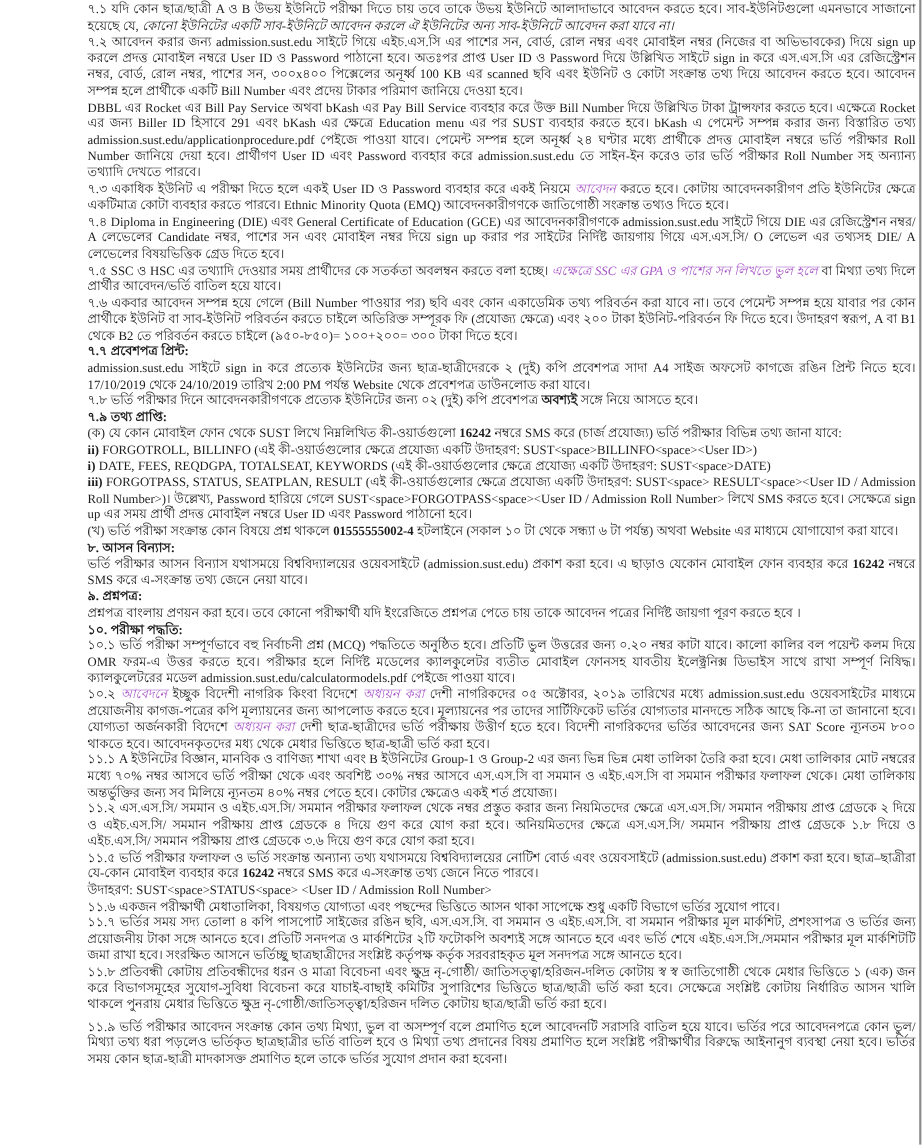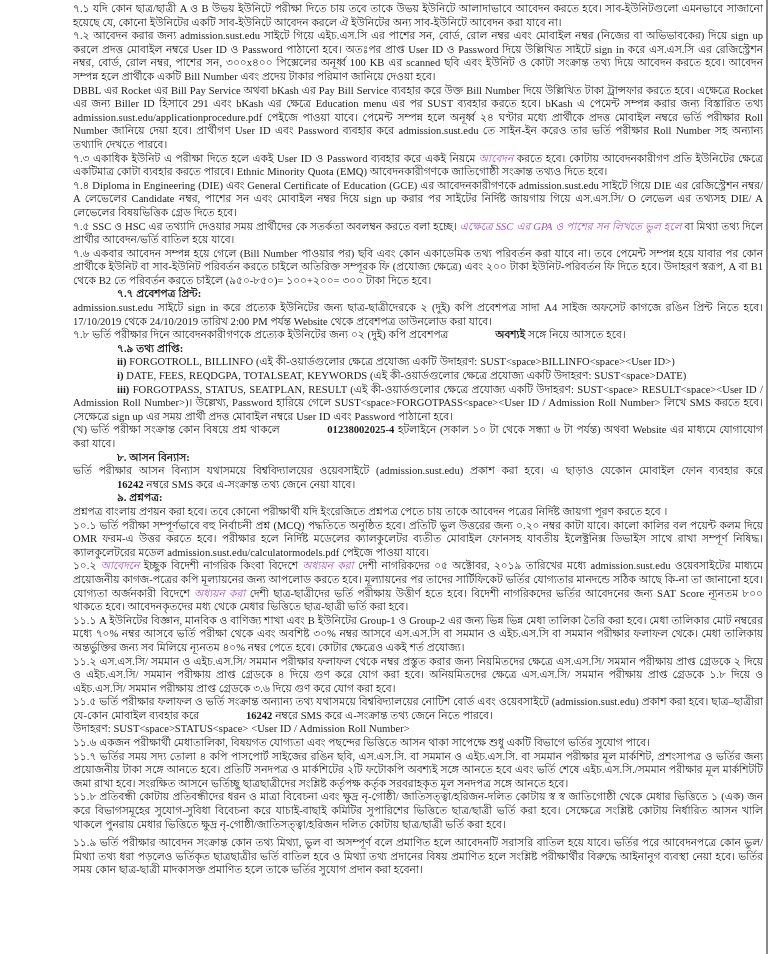--- a/index.html
+++ b/index.html
@@ -32,48 +32,50 @@
   }
   .para {
     margin: 0;
     padding: 0;
     text-align: justify;
     font-size: 10.6px;
     line-height: 13.6px;
     word-spacing: 0.2px;
   }
   .para.gap-top { margin-top: 5px; }
-  .bold   { font-weight: bold; margin-left: 44px; }
-  .italic { }
+  .bold   { font-weight: bold; }
+  .italic { font-style: italic; }
   .magenta { color: var(--hl, #a653c6); font-style: italic; }
 </style>
 </head>
 <body style="color: rgb(27, 27, 27);">
 
 <div class="page">
   <div>
       <p class="para"><span>৭.১ যদি কোন ছাত্র/ছাত্রী A ও B উভয় ইউনিটে পরীক্ষা দিতে চায় তবে তাকে উভয় ইউনিটে আলাদাভাবে আবেদন করতে হবে। সাব-ইউনিটগুলো এমনভাবে সাজানো হয়েছে যে, </span><span class="italic">কোনো ইউনিটের একটি সাব-ইউনিটে আবেদন করলে ঐ ইউনিটের অন্য সাব-ইউনিটে আবেদন করা যাবে না।</span></p>
       <p class="para"><span>৭.২ আবেদন করার জন্য admission.sust.edu সাইটে গিয়ে এইচ.এস.সি এর পাশের সন, বোর্ড, রোল নম্বর এবং মোবাইল নম্বর (নিজের বা অভিভাবকের) দিয়ে sign up করলে প্রদত্ত মোবাইল নম্বরে User ID ও Password পাঠানো হবে। অতঃপর প্রাপ্ত User ID ও Password দিয়ে উল্লিখিত সাইটে sign in করে এস.এস.সি এর রেজিস্ট্রেশন নম্বর, বোর্ড, রোল নম্বর, পাশের সন, ৩০০x৪০০ পিক্সেলের অনূর্ধ্ব 100 KB এর scanned ছবি এবং ইউনিট ও কোটা সংক্রান্ত তথ্য দিয়ে আবেদন করতে হবে। আবেদন সম্পন্ন হলে প্রার্থীকে একটি Bill Number এবং প্রদেয় টাকার পরিমাণ জানিয়ে দেওয়া হবে।</span></p>
       <p class="para"><span>DBBL এর Rocket এর Bill Pay Service অথবা bKash এর Pay Bill Service ব্যবহার করে উক্ত Bill Number দিয়ে উল্লিখিত টাকা ট্রান্সফার করতে হবে। এক্ষেত্রে Rocket এর জন্য Biller ID হিসাবে 291 এবং bKash এর ক্ষেত্রে Education menu এর পর SUST ব্যবহার করতে হবে। bKash এ পেমেন্ট সম্পন্ন করার জন্য বিস্তারিত তথ্য admission.sust.edu/applicationprocedure.pdf পেইজে পাওয়া যাবে। পেমেন্ট সম্পন্ন হলে অনূর্ধ্ব ২৪ ঘণ্টার মধ্যে প্রার্থীকে প্রদত্ত মোবাইল নম্বরে ভর্তি পরীক্ষার Roll Number জানিয়ে দেয়া হবে। প্রার্থীগণ User ID এবং Password ব্যবহার করে admission.sust.edu তে সাইন-ইন করেও তার ভর্তি পরীক্ষার Roll Number সহ অন্যান্য তথ্যাদি দেখতে পারবে।</span></p>
       <p class="para"><span>৭.৩ একাধিক ইউনিট এ পরীক্ষা দিতে হলে একই User ID ও Password ব্যবহার করে একই নিয়মে </span><span class="magenta">আবেদন</span><span> করতে হবে। কোটায় আবেদনকারীগণ প্রতি ইউনিটের ক্ষেত্রে একটিমাত্র কোটা ব্যবহার করতে পারবে। Ethnic Minority Quota (EMQ) আবেদনকারীগণকে জাতিগোষ্ঠী সংক্রান্ত তথ্যও দিতে হবে।</span></p>
       <p class="para"><span>৭.৪ Diploma in Engineering (DIE) এবং General Certificate of Education (GCE) এর আবেদনকারীগণকে admission.sust.edu সাইটে গিয়ে DIE এর রেজিস্ট্রেশন নম্বর/ A লেভেলের Candidate নম্বর, পাশের সন এবং মোবাইল নম্বর দিয়ে sign up করার পর সাইটের নির্দিষ্ট জায়গায় গিয়ে এস.এস.সি/ O লেভেল এর  তথ্যসহ DIE/ A লেভেলের বিষয়ভিত্তিক গ্রেড দিতে হবে।</span></p>
       <p class="para"><span>৭.৫ SSC ও HSC এর তথ্যাদি দেওয়ার সময় প্রার্থীদের কে সতর্কতা অবলম্বন করতে বলা হচ্ছে। </span><span class="magenta">এক্ষেত্রে SSC এর GPA ও পাশের সন লিখতে ভুল হলে</span><span> বা মিথ্যা তথ্য দিলে প্রার্থীর আবেদন/ভর্তি বাতিল হয়ে যাবে।</span></p>
       <p class="para"><span>৭.৬ একবার আবেদন সম্পন্ন হয়ে গেলে (Bill Number পাওয়ার পর) ছবি এবং কোন একাডেমিক তথ্য পরিবর্তন করা যাবে না। তবে পেমেন্ট সম্পন্ন হয়ে যাবার পর কোন প্রার্থীকে ইউনিট বা সাব-ইউনিট পরিবর্তন করতে চাইলে অতিরিক্ত সম্পূরক ফি (প্রযোজ্য ক্ষেত্রে) এবং ২০০ টাকা ইউনিট-পরিবর্তন ফি দিতে হবে। উদাহরণ স্বরূপ, A বা B1 থেকে B2 তে পরিবর্তন করতে চাইলে (৯৫০-৮৫০)= ১০০+২০০= ৩০০ টাকা দিতে হবে।</span></p>
       <p class="para"><span class="bold">৭.৭ প্রবেশপত্র প্রিন্ট:</span></p>
       <p class="para"><span>admission.sust.edu সাইটে sign in করে প্রত্যেক ইউনিটের জন্য ছাত্র-ছাত্রীদেরকে ২ (দুই) কপি প্রবেশপত্র  সাদা A4 সাইজ অফসেট কাগজে রঙিন প্রিন্ট নিতে হবে। 17/10/2019 থেকে 24/10/2019 তারিখ 2:00 PM পর্যন্ত Website থেকে প্রবেশপত্র ডাউনলোড করা যাবে।</span></p>
       <p class="para"><span>৭.৮ ভর্তি পরীক্ষার দিনে আবেদনকারীগণকে প্রত্যেক ইউনিটের জন্য ০২ (দুই) কপি প্রবেশপত্র </span><span class="bold">অবশ্যই</span><span> সঙ্গে নিয়ে আসতে হবে।</span></p>
       <p class="para"><span class="bold">৭.৯ তথ্য প্রাপ্তি:</span></p>
+      <p class="para"><span>(ক) যে কোন মোবাইল ফোন থেকে SUST লিখে নিম্নলিখিত কী-ওয়ার্ডগুলো </span><span class="bold">16242</span><span> নম্বরে SMS করে (চার্জ প্রযোজ্য) ভর্তি পরীক্ষার বিভিন্ন তথ্য জানা যাবে:</span></p>
       <p class="para"><span class="bold">ii)</span><span> FORGOTROLL, BILLINFO (এই কী-ওয়ার্ডগুলোর ক্ষেত্রে প্রযোজ্য একটি উদাহরণ: SUST&lt;space&gt;BILLINFO&lt;space&gt;&lt;User ID&gt;)</span></p>
       <p class="para"><span class="bold">i)</span><span> DATE, FEES, REQDGPA, TOTALSEAT, KEYWORDS (এই কী-ওয়ার্ডগুলোর ক্ষেত্রে প্রযোজ্য একটি উদাহরণ: SUST&lt;space&gt;DATE)</span></p>
       <p class="para"><span class="bold">iii)</span><span> FORGOTPASS, STATUS, SEATPLAN, RESULT (এই কী-ওয়ার্ডগুলোর ক্ষেত্রে প্রযোজ্য একটি উদাহরণ: SUST&lt;space&gt; RESULT&lt;space&gt;&lt;User ID / Admission Roll Number&gt;)। উল্লেখ্য, Password হারিয়ে গেলে SUST&lt;space&gt;FORGOTPASS&lt;space&gt;&lt;User ID / Admission Roll Number&gt; লিখে SMS করতে হবে। সেক্ষেত্রে sign up এর সময় প্রার্থী প্রদত্ত মোবাইল নম্বরে User ID এবং Password পাঠানো হবে।</span></p>
-      <p class="para"><span>(খ) ভর্তি পরীক্ষা সংক্রান্ত কোন বিষয়ে প্রশ্ন থাকলে </span><span class="bold">01238002025-4</span><span> হটলাইনে (সকাল ১০ টা থেকে সন্ধ্যা ৬ টা পর্যন্ত) অথবা Website এর মাধ্যমে যোগাযোগ করা যাবে।</span></p>
+      <p class="para"><span>(খ) ভর্তি পরীক্ষা সংক্রান্ত কোন বিষয়ে প্রশ্ন থাকলে </span><span class="bold">01555555002-4</span><span> হটলাইনে (সকাল ১০ টা থেকে সন্ধ্যা ৬ টা পর্যন্ত) অথবা Website এর মাধ্যমে যোগাযোগ করা যাবে।</span></p>
       <p class="para"><span class="bold">৮. আসন বিন্যাস:</span></p>
       <p class="para"><span>ভর্তি পরীক্ষার আসন বিন্যাস যথাসময়ে বিশ্ববিদ্যালয়ের ওয়েবসাইটে (admission.sust.edu) প্রকাশ করা হবে। এ ছাড়াও যেকোন মোবাইল ফোন ব্যবহার করে </span><span class="bold">16242</span><span> নম্বরে SMS করে এ-সংক্রান্ত তথ্য জেনে নেয়া যাবে।</span></p>
       <p class="para"><span class="bold">৯. প্রশ্নপত্র:</span></p>
       <p class="para"><span>প্রশ্নপত্র বাংলায় প্রণয়ন করা হবে। তবে কোনো পরীক্ষার্থী যদি ইংরেজিতে প্রশ্নপত্র পেতে চায় তাকে আবেদন পত্রের নির্দিষ্ট জায়গা পূরণ করতে হবে ।</span></p>
+      <p class="para"><span class="bold">১০. পরীক্ষা পদ্ধতি:</span></p>
       <p class="para"><span>১০.১ ভর্তি পরীক্ষা সম্পূর্ণভাবে বহু নির্বাচনী প্রশ্ন (MCQ) পদ্ধতিতে অনুষ্ঠিত হবে। প্রতিটি ভুল উত্তরের জন্য ০.২০ নম্বর কাটা যাবে। কালো কালির বল পয়েন্ট কলম দিয়ে OMR ফরম-এ উত্তর করতে হবে। পরীক্ষার হলে নির্দিষ্ট মডেলের ক্যালকুলেটর ব্যতীত মোবাইল ফোনসহ যাবতীয় ইলেক্ট্রনিক্স ডিভাইস সাথে রাখা সম্পূর্ণ নিষিদ্ধ। ক্যালকুলেটরের মডেল admission.sust.edu/calculatormodels.pdf  পেইজে পাওয়া যাবে।</span></p>
       <p class="para"><span>১০.২ </span><span class="magenta">আবেদনে</span><span> ইচ্ছুক বিদেশী নাগরিক কিংবা বিদেশে </span><span class="magenta">অধ্যয়ন করা</span><span> দেশী নাগরিকদের ০৫ অক্টোবর, ২০১৯ তারিখের মধ্যে  admission.sust.edu ওয়েবসাইটের মাধ্যমে প্রয়োজনীয় কাগজ-পত্রের কপি মূল্যায়নের জন্য আপলোড করতে হবে। মূল্যায়নের পর তাদের সার্টিফিকেট ভর্তির যোগ্যতার মানদন্ডে সঠিক আছে কি-না তা জানানো হবে। যোগ্যতা অর্জনকারী বিদেশে </span><span class="magenta">অধ্যয়ন করা</span><span> দেশী ছাত্র-ছাত্রীদের ভর্তি পরীক্ষায় উত্তীর্ণ হতে হবে। বিদেশী নাগরিকদের ভর্তির আবেদনের জন্য SAT Score ন্যূনতম ৮০০ থাকতে হবে। আবেদনকৃতদের মধ্য থেকে মেধার ভিত্তিতে ছাত্র-ছাত্রী ভর্তি করা হবে।</span></p>
       <p class="para"><span>১১.১ A ইউনিটের বিজ্ঞান, মানবিক ও বাণিজ্য শাখা এবং B ইউনিটের Group-1 ও Group-2 এর জন্য ভিন্ন ভিন্ন মেধা তালিকা তৈরি করা হবে। মেধা তালিকার মোট নম্বরের মধ্যে ৭০% নম্বর আসবে ভর্তি পরীক্ষা থেকে এবং অবশিষ্ট ৩০% নম্বর আসবে এস.এস.সি বা সমমান ও এইচ.এস.সি বা সমমান পরীক্ষার ফলাফল থেকে। মেধা তালিকায় অন্তর্ভুক্তির জন্য সব মিলিয়ে ন্যূনতম ৪০% নম্বর পেতে হবে। কোটার ক্ষেত্রেও একই শর্ত প্রযোজ্য।</span></p>
       <p class="para"><span>১১.২ এস.এস.সি/ সমমান ও এইচ.এস.সি/ সমমান পরীক্ষার ফলাফল থেকে নম্বর প্রস্তুত করার জন্য নিয়মিতদের ক্ষেত্রে এস.এস.সি/ সমমান পরীক্ষায় প্রাপ্ত গ্রেডকে ২ দিয়ে ও এইচ.এস.সি/ সমমান পরীক্ষায় প্রাপ্ত গ্রেডকে ৪ দিয়ে গুণ করে যোগ করা হবে। অনিয়মিতদের ক্ষেত্রে এস.এস.সি/ সমমান পরীক্ষায় প্রাপ্ত গ্রেডকে ১.৮ দিয়ে ও এইচ.এস.সি/ সমমান পরীক্ষায় প্রাপ্ত গ্রেডকে ৩.৬ দিয়ে গুণ করে যোগ করা হবে।</span></p>
       <p class="para"><span>১১.৫ ভর্তি পরীক্ষার ফলাফল ও ভর্তি সংক্রান্ত অন্যান্য তথ্য যথাসময়ে বিশ্ববিদ্যালয়ের নোটিশ বোর্ড এবং ওয়েবসাইটে (admission.sust.edu) প্রকাশ করা হবে। ছাত্র–ছাত্রীরা যে-কোন মোবাইল ব্যবহার করে </span><span class="bold">16242</span><span> নম্বরে SMS করে এ-সংক্রান্ত তথ্য জেনে নিতে পারবে।</span></p>
       <p class="para"><span>উদাহরণ: SUST&lt;space&gt;STATUS&lt;space&gt; &lt;User ID / Admission Roll Number&gt;</span></p>
       <p class="para"><span>১১.৬ একজন পরীক্ষার্থী মেধাতালিকা, বিষয়গত যোগ্যতা এবং পছন্দের ভিত্তিতে আসন থাকা সাপেক্ষে শুধু একটি বিভাগে ভর্তির সুযোগ পাবে।</span></p>
       <p class="para"><span>১১.৭ ভর্তির সময় সদ্য তোলা ৪ কপি পাসপোর্ট সাইজের রঙিন ছবি, এস.এস.সি. বা সমমান ও এইচ.এস.সি. বা সমমান পরীক্ষার মূল মার্কশিট, প্রশংসাপত্র ও ভর্তির জন্য প্রয়োজনীয় টাকা সঙ্গে আনতে হবে। প্রতিটি সনদপত্র ও মার্কশিটের ২টি ফটোকপি অবশ্যই সঙ্গে আনতে হবে এবং  ভর্তি শেষে এইচ.এস.সি./সমমান পরীক্ষার মূল মার্কশিটটি জমা রাখা হবে। সংরক্ষিত আসনে ভর্তিচ্ছু ছাত্রছাত্রীদের সংশ্লিষ্ট কর্তৃপক্ষ কর্তৃক সরবরাহকৃত মূল সনদপত্র সঙ্গে আনতে হবে।</span></p>
       <p class="para"><span>১১.৮ প্রতিবন্ধী কোটায় প্রতিবন্ধীদের ধরন ও মাত্রা বিবেচনা এবং ক্ষুদ্র নৃ-গোষ্ঠী/ জাতিসত্ত্বা/হরিজন-দলিত কোটায় স্ব স্ব জাতিগোষ্ঠী থেকে মেধার ভিত্তিতে ১ (এক) জন করে বিভাগসমূহের সুযোগ-সুবিধা বিবেচনা করে যাচাই-বাছাই কমিটির সুপারিশের ভিত্তিতে ছাত্র/ছাত্রী ভর্তি করা হবে। সেক্ষেত্রে সংশ্লিষ্ট কোটায় নির্ধারিত আসন খালি থাকলে পুনরায় মেধার ভিত্তিতে ক্ষুদ্র নৃ-গোষ্ঠী/জাতিসত্ত্বা/হরিজন দলিত কোটায় ছাত্র/ছাত্রী ভর্তি করা হবে।</span></p>
       <p class="para gap-top"><span>১১.৯ ভর্তি পরীক্ষার আবেদন সংক্রান্ত কোন তথ্য মিথ্যা, ভুল বা অসম্পূর্ণ বলে প্রমাণিত হলে আবেদনটি সরাসরি বাতিল হয়ে যাবে। ভর্তির পরে আবেদনপত্রে কোন ভুল/ মিথ্যা তথ্য ধরা পড়লেও ভর্তিকৃত ছাত্রছাত্রীর ভর্তি বাতিল হবে ও মিথ্যা তথ্য প্রদানের বিষয় প্রমাণিত হলে সংশ্লিষ্ট পরীক্ষার্থীর বিরুদ্ধে আইনানুগ ব্যবস্থা নেয়া হবে। ভর্তির সময় কোন ছাত্র-ছাত্রী মাদকাসক্ত প্রমাণিত হলে তাকে ভর্তির সুযোগ প্রদান করা হবেনা।</span></p>

